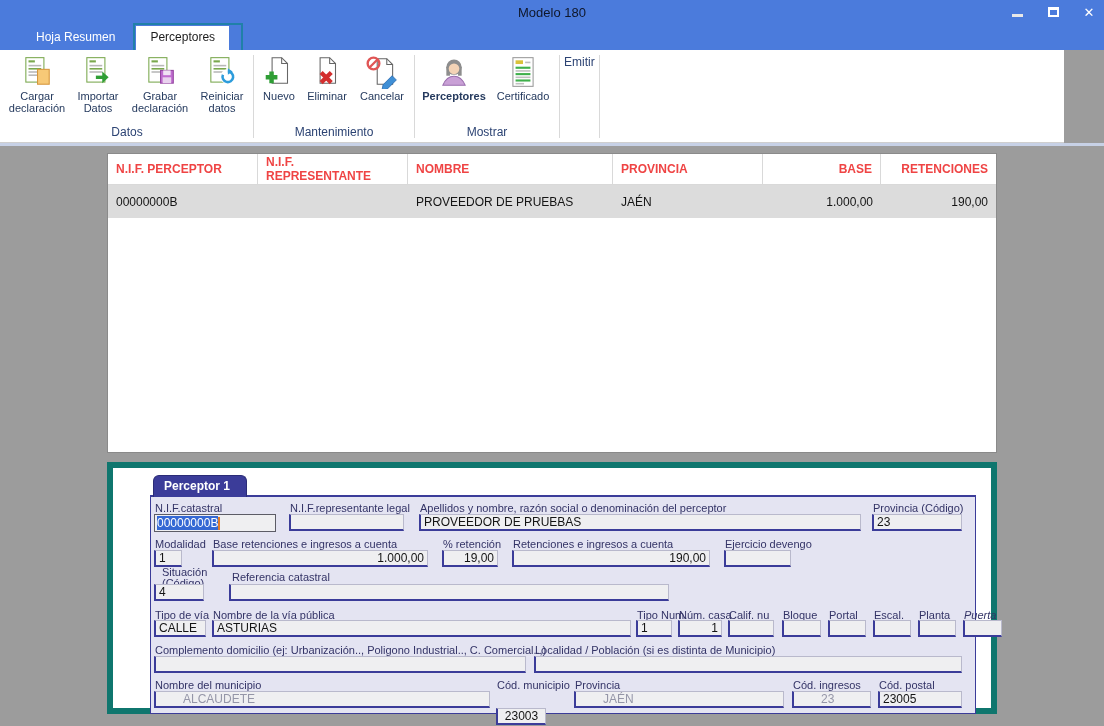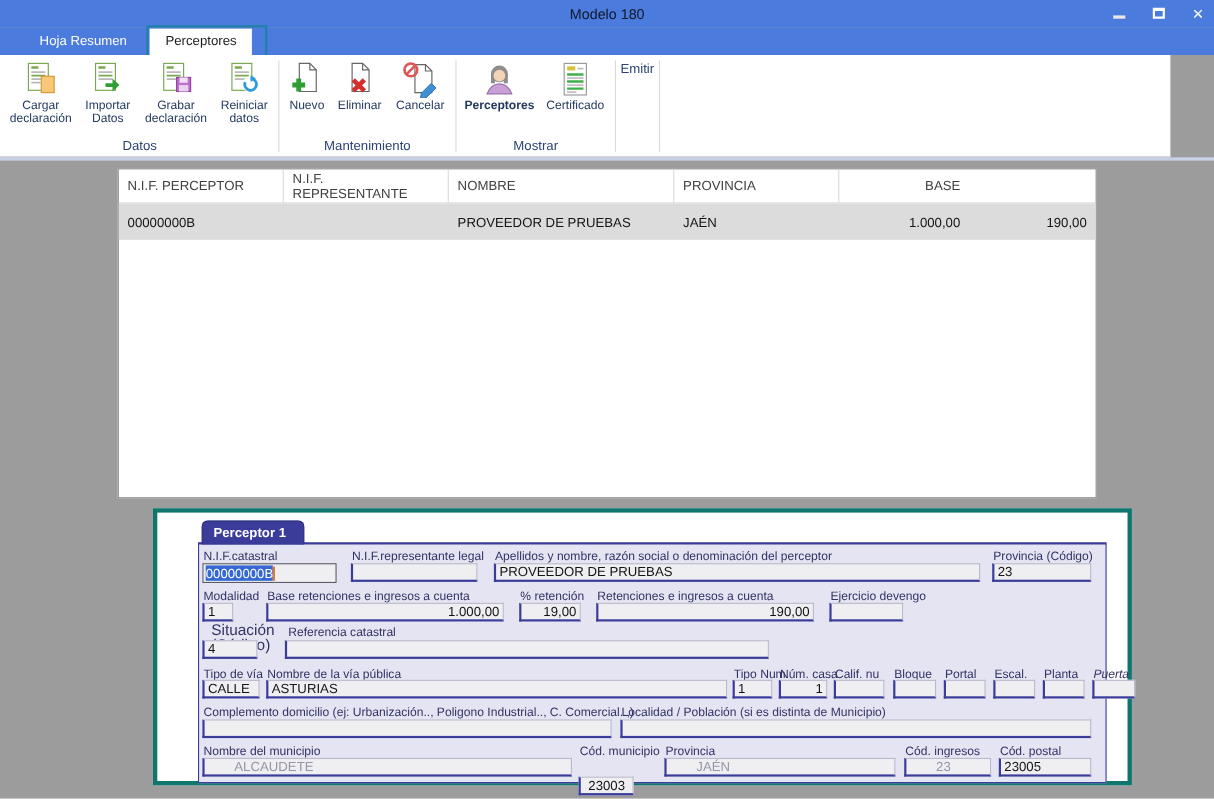--- a/index.html
+++ b/index.html
@@ -28,32 +28,32 @@
   .vsep { width:1px; background:#d9d9d9; margin:2px 1px; }
   .rbtn { display:flex; flex-direction:column; align-items:center; padding-top:2px; cursor:default; }
   .rbtn .lbl { font-size:11px; color:#253a5e; text-align:center; line-height:1.08; margin-top:2px; }
   .rbtn.active { background:#d4d4d4; border:1px solid #b3b3b3; }
   .rbtn.bold .lbl { font-weight:bold; }
   .ribbon-edge { position:absolute; left:0; top:143px; width:1104px; height:3px; background:#c7d1e6; }
 
   
   .grid { position:absolute; left:107px; top:153px; width:890px; height:300px; background:#fff; border:1px solid #8a8a8a; font-size:12px; }
   .grid-header { display:grid; grid-template-columns:150px 150px 205px 150px 118px 115px; height:31px; border-bottom:1px solid #d9d9d9; }
-  .gh-cell { display:flex; align-items:center; padding:0 8px; color:#404040; border-right:1px solid #d9d9d9; }
+  .gh-cell { display:flex; align-items:center; padding:0 8px; color:#ef4444; border-right:1px solid #d9d9d9;font-weight:bold; }
   .gh-cell:last-child { border-right:none; }
   .grid-row { display:grid; grid-template-columns:150px 150px 205px 150px 118px 115px; height:33px; background:#dcdcdc; }
   .gr-cell { display:flex; align-items:center; padding:0 8px; color:#141414; }
   .alignR { justify-content:flex-end; text-align:right; }
 
   
-  .form-panel { position:absolute; left:107px; top:462px; width:890px; height:252px; background:#fff; border:4px solid #0f766e;margin-left:32px; }
+  .form-panel { position:absolute; left:107px; top:462px; width:890px; height:252px; background:#fff; border:6px solid #0f766e; }
   .form-tab { position:absolute; left:40px; top:7px; z-index:2; background:#3b3c99; color:#fff; font-size:12px; font-weight:bold; padding:3px 16px 4px 10px; border-radius:6px 6px 0 0; border:1px solid #2b2c77; border-bottom:none; }
   .form-area { position:absolute; left:37px; top:27px; width:826px; height:219px; background:#e4e4f2; border:1px solid #3b3c99; border-top:2px solid #3b3c99; }
   .flabel { position:absolute; font-size:11px; color:#333366; white-space:nowrap; }
-  .flabel.sm { font-size:14px; line-height:1.0; text-align:left; }
+  .flabel.sm { font-size:11px; line-height:1.0; text-align:left; }
   .fld { position:absolute; height:17px; background:#efeff1; border:1px solid #b9b9cc; border-left:2px solid #3b3c99; border-bottom:2px solid #3b3c99; font-family:"Liberation Sans",sans-serif; font-size:12px; color:#141414; padding:0 3px; outline:none; }
   .fld.num { text-align:right; }
   .fld.dim { color:#9596a8;padding-left:27px; }
   .fld-focus { position:absolute; height:18px; background:#efeff1; border:1px solid #5c5c66; display:flex; align-items:center; padding:0 2px; font-size:12px; }
   .sel-text { background:#3568d4; color:#fff; }
   .caret { display:inline-block; width:2px; height:13px; background:#e07b2a; }
 </style>
 </head>
 <body>
 
@@ -205,20 +205,21 @@
   </div>
   <div class="ribbon-edge"></div>
 
   <div class="grid">
     <div class="grid-header">
       <div class="gh-cell">N.I.F. PERCEPTOR</div>
       <div class="gh-cell">N.I.F. REPRESENTANTE</div>
       <div class="gh-cell">NOMBRE</div>
       <div class="gh-cell">PROVINCIA</div>
       <div class="gh-cell alignR">BASE</div>
+      <div class="gh-cell alignR">RETENCIONES</div>
     </div>
     <div class="grid-row">
       <div class="gr-cell">00000000B</div>
       <div class="gr-cell"></div>
       <div class="gr-cell">PROVEEDOR DE PRUEBAS</div>
       <div class="gr-cell">JAÉN</div>
       <div class="gr-cell alignR">1.000,00</div>
       <div class="gr-cell alignR">190,00</div>
     </div>
   </div>

